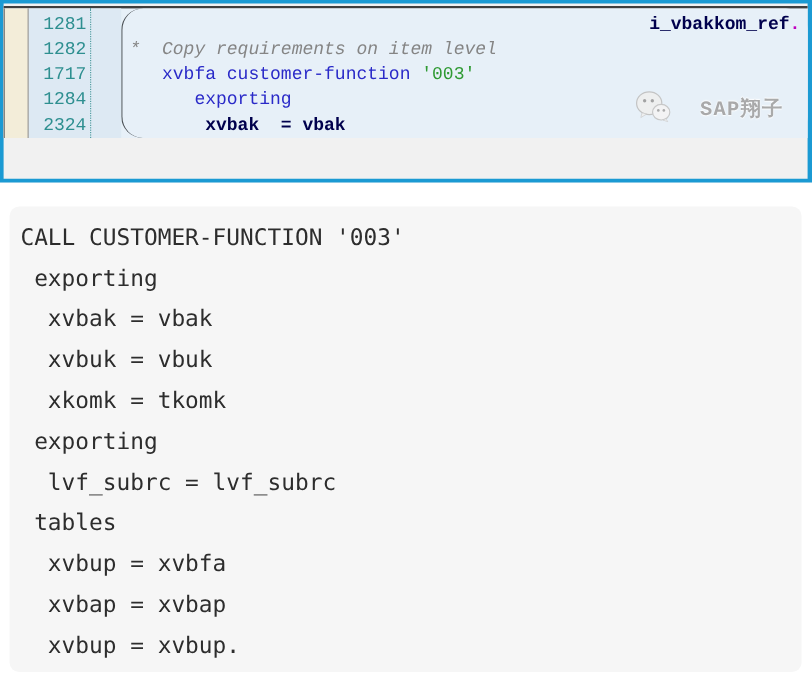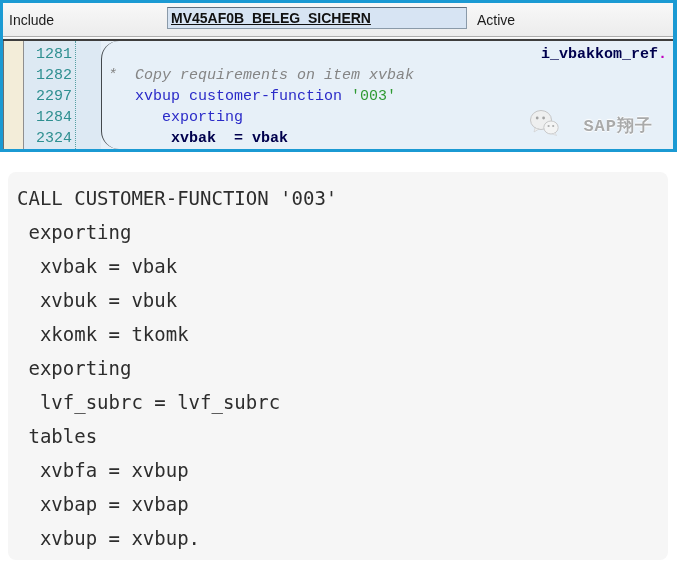--- a/index.html
+++ b/index.html
@@ -109,42 +109,37 @@
     font-size:19px;line-height:34px;
     color:#2d2d2d;
   }
   .snippet-line{white-space:pre;height:34px;}
 </style>
 </head>
 <body>
 
 <div class="sap-window">
 
-  <div class="sap-header">
-    <span class="include-label">Include</span>
-    <input class="include-field" type="text" value="MV45AF0B_BELEG_SICHERN" style="">
-    <span class="active-status">Active</span>
-  </div>
 
   <div class="sap-editor">
     <div class="marker-gutter"></div>
 
     <div class="number-gutter">
       <div class="num">1281</div>
       <div class="num">1282</div>
-      <div class="num">2297</div>
+      <div class="num">1717</div>
       <div class="num">1284</div>
       <div class="num">2324</div>
       <div class="dotted-rule"></div>
     </div>
 
     <div class="code-pane">
       <div class="code-line right"><span class="seg ident">i_vbakkom_ref</span><span class="seg dot">.</span></div>
-      <div class="code-line"><span class="seg comment">*  Copy requirements on item xvbak</span></div>
-      <div class="code-line"><span class="seg keyword">   xvbup customer-function </span><span class="seg string">'003'</span></div>
+      <div class="code-line"><span class="seg comment">*  Copy requirements on item level</span></div>
+      <div class="code-line"><span class="seg keyword">   xvbfa customer-function </span><span class="seg string">'003'</span></div>
       <div class="code-line"><span class="seg keyword">      exporting</span></div>
       <div class="code-line"><span class="seg ident">       xvbak  = vbak</span></div>
 
       <div class="watermark">
         <span>
           <svg width="30" height="27" viewBox="0 0 30 27">
             <ellipse cx="12" cy="11" rx="10.5" ry="9.5" fill="#efefef" stroke="#c2c2c2" stroke-width="1"></ellipse>
             <path d="M6 19 L5 23 L10 20 Z" fill="#efefef" stroke="#c2c2c2" stroke-width="0.5"></path>
             <circle cx="8.2" cy="9" r="1.4" fill="#9f9f9f"></circle>
             <circle cx="14.6" cy="9" r="1.4" fill="#9f9f9f"></circle>
@@ -162,16 +157,16 @@
 
 <div class="snippet-block">
   <div class="snippet-line">CALL CUSTOMER-FUNCTION '003'</div>
   <div class="snippet-line"> exporting</div>
   <div class="snippet-line">  xvbak = vbak</div>
   <div class="snippet-line">  xvbuk = vbuk</div>
   <div class="snippet-line">  xkomk = tkomk</div>
   <div class="snippet-line"> exporting</div>
   <div class="snippet-line">  lvf_subrc = lvf_subrc</div>
   <div class="snippet-line"> tables</div>
-  <div class="snippet-line">  xvbfa = xvbup</div>
+  <div class="snippet-line">  xvbup = xvbfa</div>
   <div class="snippet-line">  xvbap = xvbap</div>
   <div class="snippet-line">  xvbup = xvbup.</div>
 </div>
 
 </body></html>

